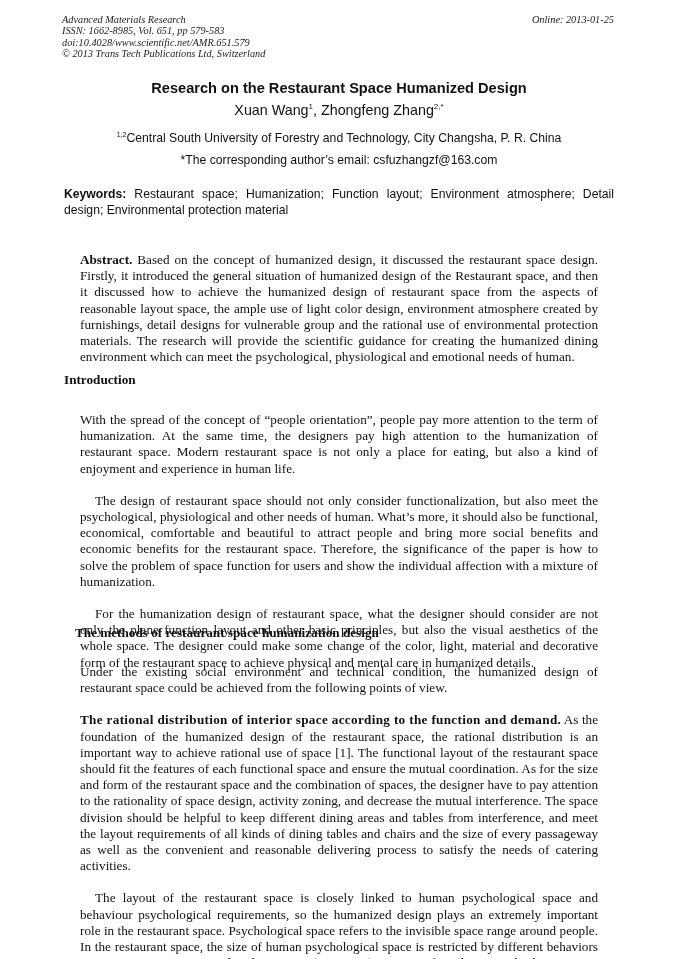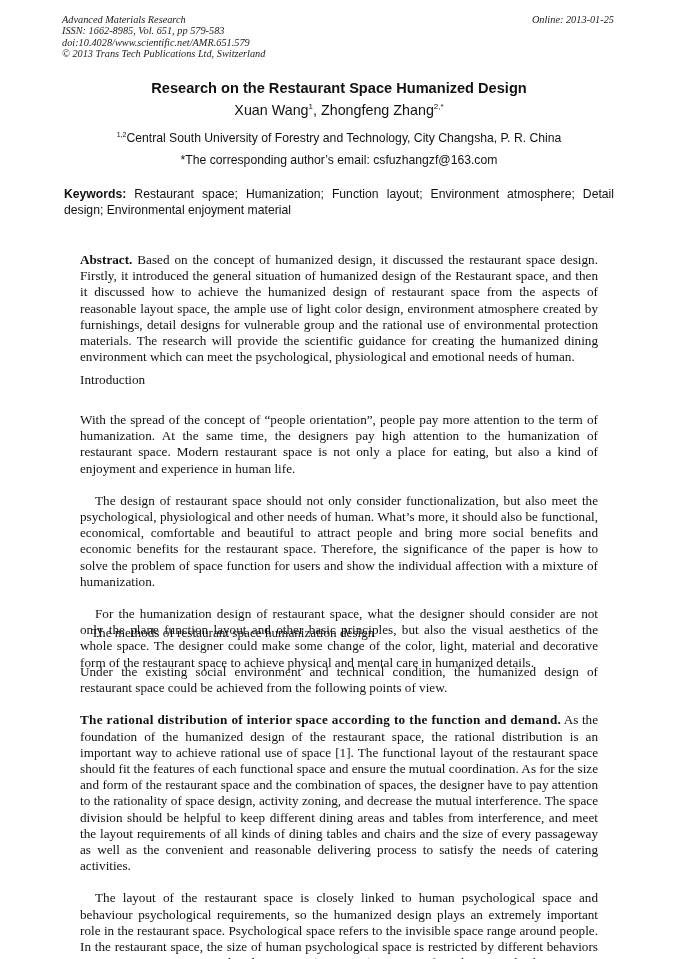--- a/index.html
+++ b/index.html
@@ -12,21 +12,21 @@
   .authors { position: absolute; left: 0; width: 678px; top: 102px; text-align: center; font-family: "Liberation Sans", sans-serif; font-size: 14.3px; color: #111; }
   .authors sup { font-size: 8px; vertical-align: 6px; line-height: 0; }
   .affil { position: absolute; left: 0; width: 678px; top: 131px; text-align: center; font-family: "Liberation Sans", sans-serif; font-size: 12.2px; color: #111; }
   .affil sup { font-size: 7px; vertical-align: 5px; line-height: 0; }
   .email { position: absolute; left: 0; width: 678px; top: 153px; text-align: center; font-family: "Liberation Sans", sans-serif; font-size: 12.2px; color: #111; }
   .keywords { position: absolute; left: 64px; width: 550px; top: 187px; font-family: "Liberation Sans", sans-serif; font-size: 12.2px; line-height: 15.5px; text-align: justify; color: #111; }
   .keywords b { font-weight: bold; }
   .body-text { position: absolute; left: 64px; width: 550px; font-family: "Liberation Serif", serif; font-size: 13.2px; line-height: 16.2px; text-align: justify; color: #111; }
   .body-text p { margin: 16px; }
   .indent { text-indent: 15px; }
-  .section-h { position: absolute; left: 80px; font-family: "Liberation Serif", serif; font-weight: normal; font-size: 13.2px; color: #111; }
+  .section-h { position: absolute; left: 64px; font-family: "Liberation Serif", serif; font-weight: bold; font-size: 13.2px; color: #111; }
   .abstract { top: 236px; }
   .intro-h { top: 372px; }
   .intro { top: 396px; }
   .methods-h { top: 625px; margin-left: 11px; }
   .methods { top: 648px; }
   .bold-lead { font-weight: bold; letter-spacing: 0.3px; }
 </style>
 </head>
 <body>
 
@@ -46,21 +46,21 @@
     <span>Xuan Wang</span><sup>1</sup><span>, </span><span>Zhongfeng Zhang</span><sup>2,*</sup>
   </div>
 
   <div class="affil">
     <sup>1,2</sup><span>Central South University of Forestry and Technology, City Changsha, P. R. China</span>
   </div>
 
   <div class="email">*The corresponding author’s email: csfuzhangzf@163.com</div>
 
   <div class="keywords">
-    <b>Keywords:</b>&nbsp;<span>Restaurant space; Humanization; Function layout; Environment atmosphere; Detail design; Environmental enjoyment material</span>
+    <b>Keywords:</b>&nbsp;<span>Restaurant space; Humanization; Function layout; Environment atmosphere; Detail design; Environmental protection material</span>
   </div>
 
   <div class="body-text abstract">
     <p><b>Abstract.</b> <span>Based on the concept of humanized design, it discussed the restaurant space design. Firstly, it introduced the general situation of humanized design of the Restaurant space, and then it discussed how to achieve the humanized design of restaurant space  from the aspects of reasonable layout space, the ample use of light color design, environment atmosphere created by furnishings, detail designs for vulnerable group and the rational use of environmental protection materials. The research will provide the scientific guidance for creating the humanized dining environment which can meet the psychological, physiological and emotional needs of human.</span></p>
   </div>
 
   <div class="section-h intro-h">Introduction</div>
 
   <div class="body-text intro">
     <p>With the spread of the concept of “people orientation”, people pay more attention to the term of humanization. At the same time, the designers pay high attention to the humanization of restaurant space. Modern restaurant space is not only a place for eating, but also a kind of enjoyment and experience in human life.</p>

